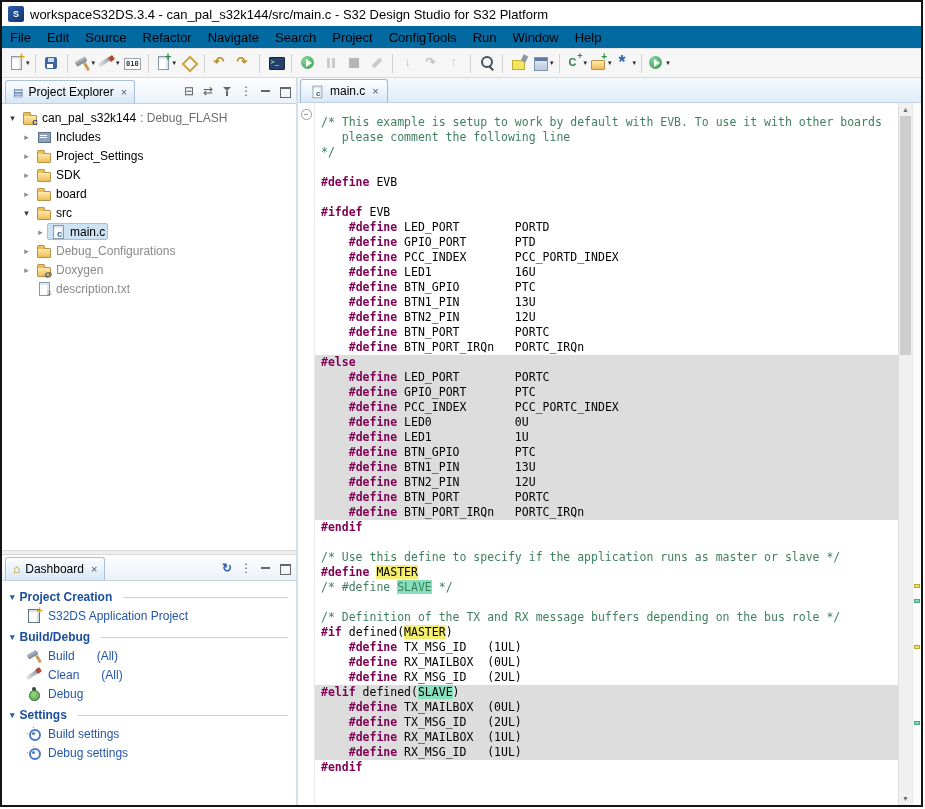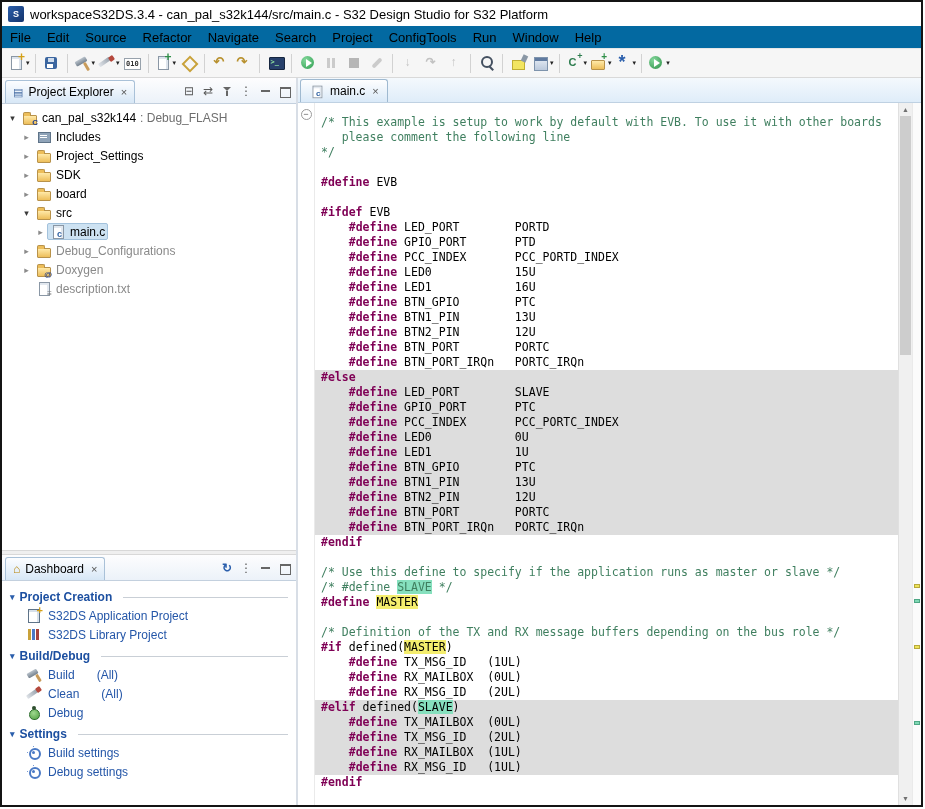--- a/index.html
+++ b/index.html
@@ -385,24 +385,20 @@
         </div>
         <div class="dash-body" id="dash-body">
             <div class="dsec-header">
               <span class="dsec-arrow">▾</span>
               <span>Project Creation</span>
             </div>
             <div class="ditem">
               <span class="dic dic-app-project"></span>
               <span class="dlabel">S32DS Application Project</span>
             </div>
-            <div class="ditem">
-              <span class="dic dic-library-project"></span>
-              <span class="dlabel">S32DS Library Project</span>
-            </div>
             <div class="dsec-header">
               <span class="dsec-arrow">▾</span>
               <span>Build/Debug</span>
             </div>
             <div class="ditem">
               <span class="dic dic-build"></span>
               <span class="dlabel">Build</span>
               <span class="dsuffix">(All)</span>
             </div>
             <div class="ditem">
@@ -496,43 +492,42 @@
             <div class="cl"><span class="tk-c">/* This example is setup to work by default with EVB. To use it with other boards</span></div>
             <div class="cl"><span class="tk-c">   please comment the following line</span></div>
             <div class="cl"><span class="tk-c">*/</span></div>
             <div class="cl"></div>
             <div class="cl"><span class="tk-d">#define</span><span class="tk-p"> EVB</span></div>
             <div class="cl"></div>
             <div class="cl"><span class="tk-d">#ifdef</span><span class="tk-p"> EVB</span></div>
             <div class="cl"><span class="tk-p">    </span><span class="tk-d">#define</span><span class="tk-p"> LED_PORT        PORTD</span></div>
             <div class="cl"><span class="tk-p">    </span><span class="tk-d">#define</span><span class="tk-p"> GPIO_PORT       PTD</span></div>
             <div class="cl"><span class="tk-p">    </span><span class="tk-d">#define</span><span class="tk-p"> PCC_INDEX       PCC_PORTD_INDEX</span></div>
-            <div class="cl"><span class="tk-p">    </span><span class="tk-d">#define</span><span class="tk-p"> LED0            15U</span></div>
             <div class="cl"><span class="tk-p">    </span><span class="tk-d">#define</span><span class="tk-p"> LED1            16U</span></div>
             <div class="cl"><span class="tk-p">    </span><span class="tk-d">#define</span><span class="tk-p"> BTN_GPIO        PTC</span></div>
             <div class="cl"><span class="tk-p">    </span><span class="tk-d">#define</span><span class="tk-p"> BTN1_PIN        13U</span></div>
             <div class="cl"><span class="tk-p">    </span><span class="tk-d">#define</span><span class="tk-p"> BTN2_PIN        12U</span></div>
             <div class="cl"><span class="tk-p">    </span><span class="tk-d">#define</span><span class="tk-p"> BTN_PORT        PORTC</span></div>
             <div class="cl"><span class="tk-p">    </span><span class="tk-d">#define</span><span class="tk-p"> BTN_PORT_IRQn   PORTC_IRQn</span></div>
             <div class="cl inactive"><span class="tk-d">#else</span></div>
-            <div class="cl inactive"><span class="tk-p">    </span><span class="tk-d">#define</span><span class="tk-p"> LED_PORT        SLAVE</span></div>
+            <div class="cl inactive"><span class="tk-p">    </span><span class="tk-d">#define</span><span class="tk-p"> LED_PORT        PORTC</span></div>
             <div class="cl inactive"><span class="tk-p">    </span><span class="tk-d">#define</span><span class="tk-p"> GPIO_PORT       PTC</span></div>
             <div class="cl inactive"><span class="tk-p">    </span><span class="tk-d">#define</span><span class="tk-p"> PCC_INDEX       PCC_PORTC_INDEX</span></div>
             <div class="cl inactive"><span class="tk-p">    </span><span class="tk-d">#define</span><span class="tk-p"> LED0            0U</span></div>
             <div class="cl inactive"><span class="tk-p">    </span><span class="tk-d">#define</span><span class="tk-p"> LED1            1U</span></div>
             <div class="cl inactive"><span class="tk-p">    </span><span class="tk-d">#define</span><span class="tk-p"> BTN_GPIO        PTC</span></div>
             <div class="cl inactive"><span class="tk-p">    </span><span class="tk-d">#define</span><span class="tk-p"> BTN1_PIN        13U</span></div>
             <div class="cl inactive"><span class="tk-p">    </span><span class="tk-d">#define</span><span class="tk-p"> BTN2_PIN        12U</span></div>
             <div class="cl inactive"><span class="tk-p">    </span><span class="tk-d">#define</span><span class="tk-p"> BTN_PORT        PORTC</span></div>
             <div class="cl inactive"><span class="tk-p">    </span><span class="tk-d">#define</span><span class="tk-p"> BTN_PORT_IRQn   PORTC_IRQn</span></div>
             <div class="cl"><span class="tk-d">#endif</span></div>
             <div class="cl"></div>
             <div class="cl"><span class="tk-c">/* Use this define to specify if the application runs as master or slave */</span></div>
+            <div class="cl"><span class="tk-d">#define</span><span class="tk-p"> </span><span class="tk-hy">MASTER</span></div>
             <div class="cl"><span class="tk-c">/* #define </span><span class="tk-hgc">SLAVE</span><span class="tk-c"> */</span></div>
-            <div class="cl"><span class="tk-d">#define</span><span class="tk-p"> </span><span class="tk-hy">MASTER</span></div>
             <div class="cl"></div>
             <div class="cl"><span class="tk-c">/* Definition of the TX and RX message buffers depending on the bus role */</span></div>
             <div class="cl"><span class="tk-d">#if</span><span class="tk-p"> defined(</span><span class="tk-hy">MASTER</span><span class="tk-p">)</span></div>
             <div class="cl"><span class="tk-p">    </span><span class="tk-d">#define</span><span class="tk-p"> TX_MSG_ID   (1UL)</span></div>
             <div class="cl"><span class="tk-p">    </span><span class="tk-d">#define</span><span class="tk-p"> RX_MAILBOX  (0UL)</span></div>
             <div class="cl"><span class="tk-p">    </span><span class="tk-d">#define</span><span class="tk-p"> RX_MSG_ID   (2UL)</span></div>
             <div class="cl inactive"><span class="tk-d">#elif</span><span class="tk-p"> defined(</span><span class="tk-hg">SLAVE</span><span class="tk-p">)</span></div>
             <div class="cl inactive"><span class="tk-p">    </span><span class="tk-d">#define</span><span class="tk-p"> TX_MAILBOX  (0UL)</span></div>
             <div class="cl inactive"><span class="tk-p">    </span><span class="tk-d">#define</span><span class="tk-p"> TX_MSG_ID   (2UL)</span></div>
             <div class="cl inactive"><span class="tk-p">    </span><span class="tk-d">#define</span><span class="tk-p"> RX_MAILBOX  (1UL)</span></div>

